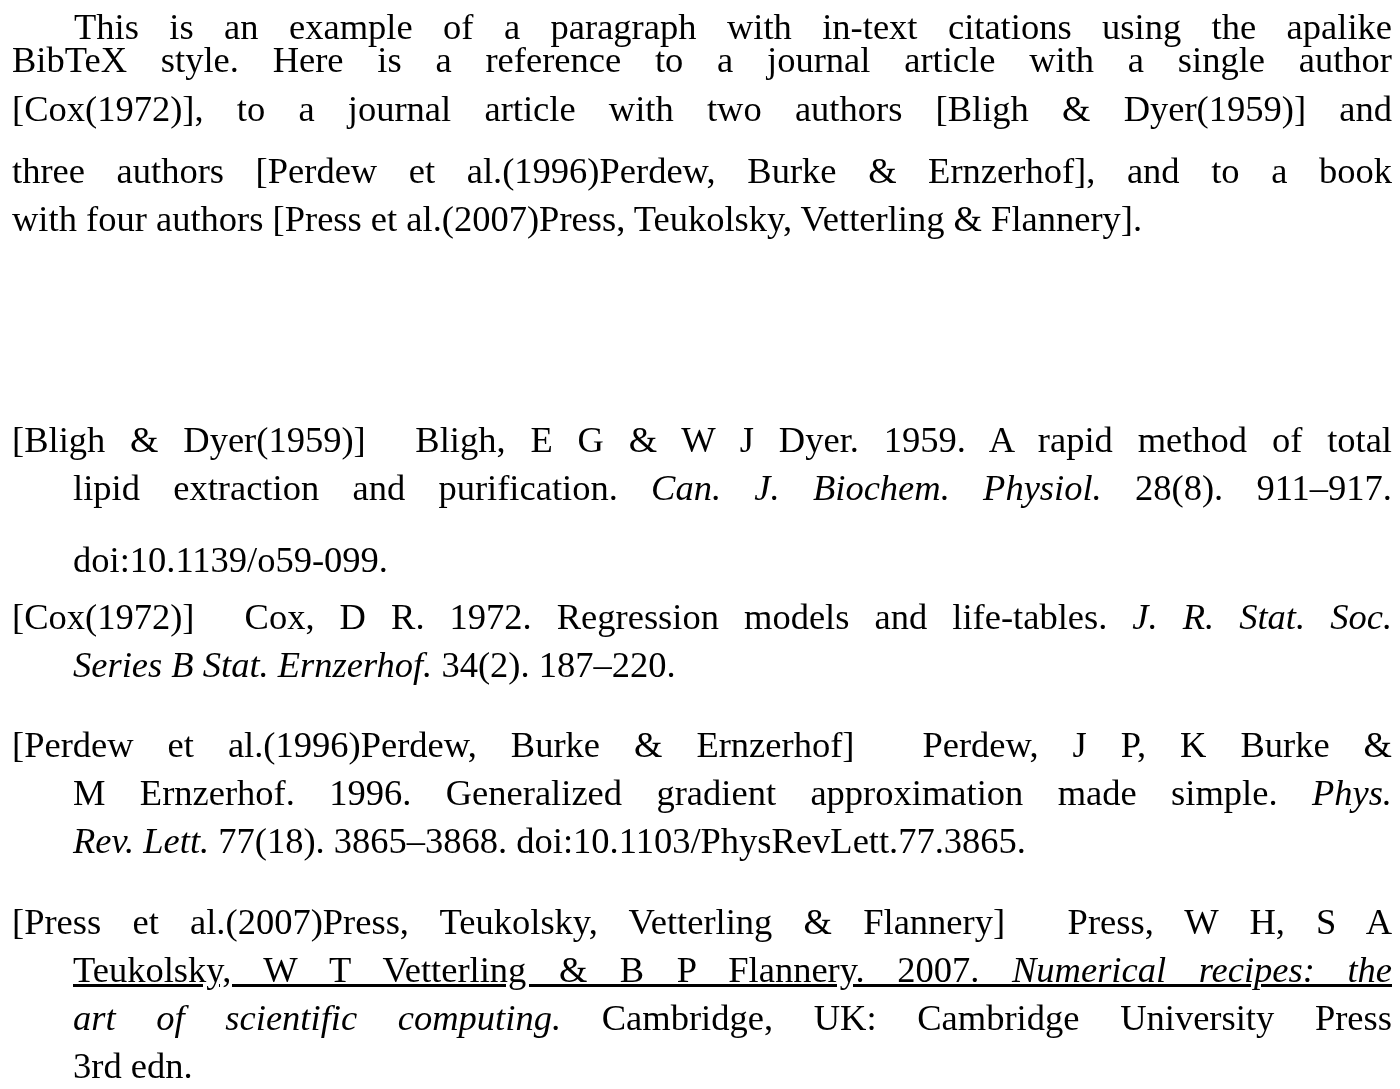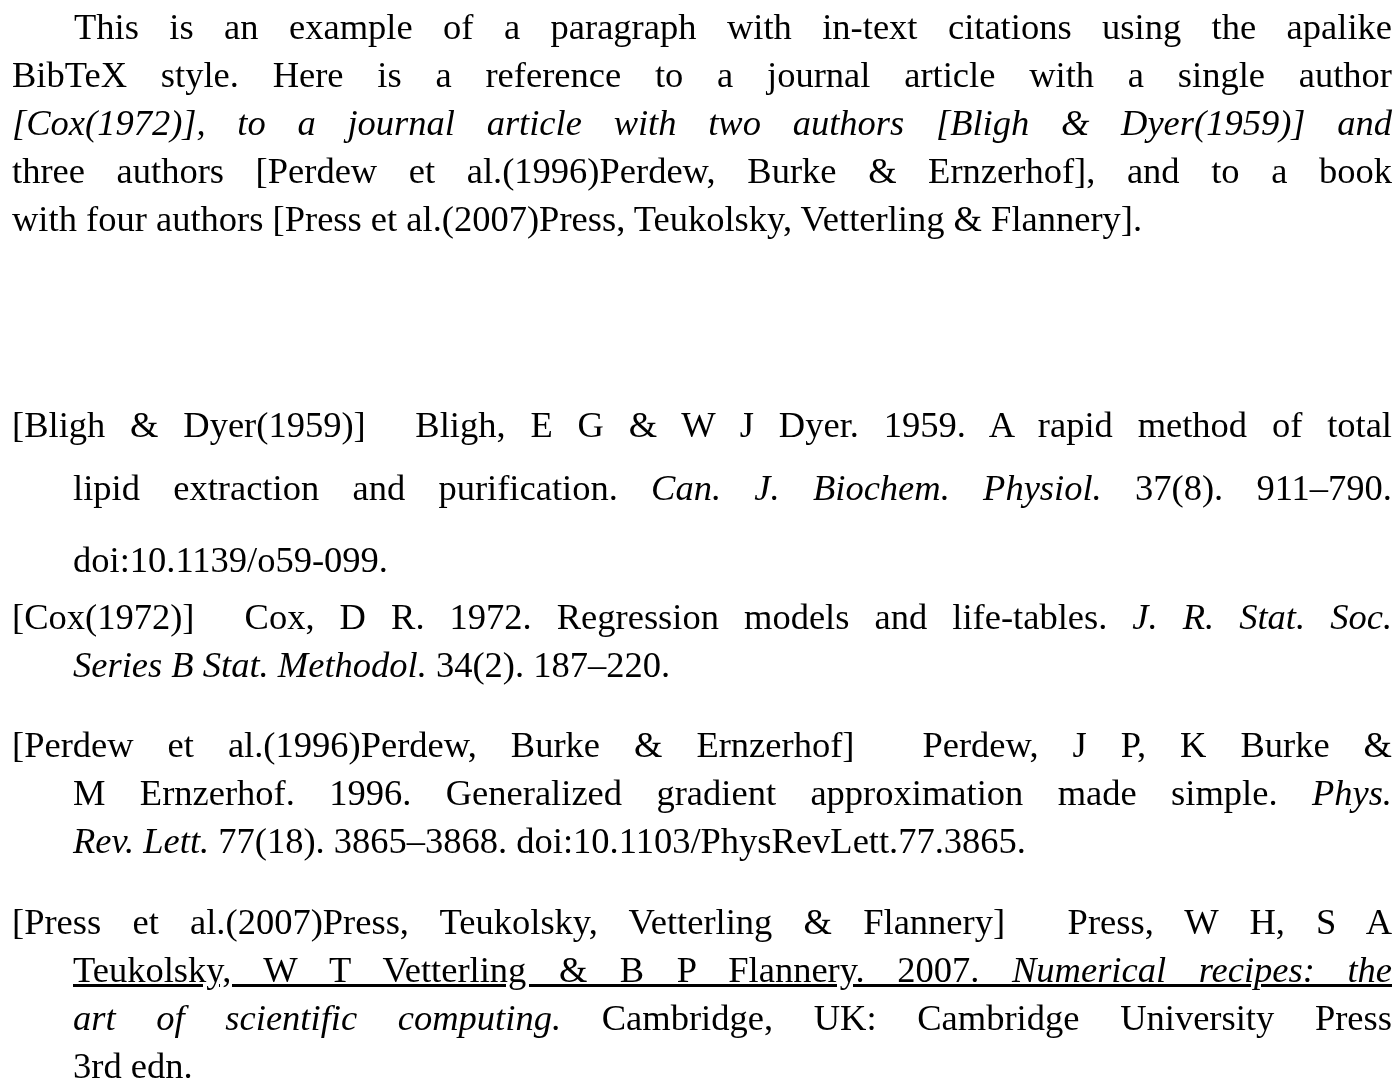--- a/index.html
+++ b/index.html
@@ -24,41 +24,41 @@
   .line.hang { left: 61px; width: 1319px; }
   .it { font-style: italic; margin-top: 32px; }
 </style>
 </head>
 <body>
 
 <div class="page">
 
   <div>
     <div class="line indent-first" style="top:3px;">This is an example of a paragraph with in-text citations using the apalike</div>
-    <div class="line" style="top:51px;font-family:Liberation Serif, serif;">BibTeX style.  Here is a reference to a journal article with a single author</div>
-    <div class="line" style="top:99px;font-style:italic;">[Cox(1972)], to a journal article with two authors [Bligh &amp; Dyer(1959)] and</div>
+    <div class="line" style="top:36px;font-family:Liberation Serif, serif;">BibTeX style.  Here is a reference to a journal article with a single author</div>
+    <div class="line" style="top:85px;">[Cox(1972)], to a journal article with two authors [Bligh &amp; Dyer(1959)] and</div>
     <div class="line" style="top:147px;">three authors [Perdew et al.(1996)Perdew, Burke &amp; Ernzerhof], and to a book</div>
     <div class="line last" style="top:195px;">with four authors [Press et al.(2007)Press, Teukolsky, Vetterling &amp; Flannery].</div>
   </div>
 
   <div>
 
     <div>
-      <div class="line" style="top:401px;">
+      <div class="line" style="top:416px;">
         <span>[Bligh &amp; Dyer(1959)]</span>&nbsp;&nbsp;<span>Bligh, E G &amp; W J Dyer. 1959.  A rapid method of total</span>
       </div>
-      <div class="line hang" style="top:464px;"><span>lipid extraction and purification. </span><span class="it">Can. J. Biochem. Physiol.</span><span> 37(8). 911–790.</span></div>
+      <div class="line hang" style="top:464px;"><span>lipid extraction and purification. </span><span class="it">Can. J. Biochem. Physiol.</span><span> 28(8). 911–917.</span></div>
       <div class="line hang last" style="top:536px;">doi:10.1139/o59-099.</div>
     </div>
 
     <div>
       <div class="line" style="top:593px;">
         <span>[Cox(1972)]</span>&nbsp;&nbsp;<span>Cox, D R. 1972. Regression models and life-tables. </span><span class="it">J. R. Stat. Soc.</span>
       </div>
-      <div class="line hang last" style="top:641px;"><span class="it">Series B Stat. Methodol.</span><span> 34(2). 187–220.</span></div>
+      <div class="line hang last" style="top:641px;"><span class="it">Series B Stat. Ernzerhof.</span><span> 34(2). 187–220.</span></div>
     </div>
 
     <div>
       <div class="line" style="top:721px;">
         <span>[Perdew et al.(1996)Perdew, Burke &amp; Ernzerhof]</span>&nbsp;&nbsp;<span>Perdew,  J  P,  K  Burke  &amp;</span>
       </div>
       <div class="line hang" style="top:769px;"><span>M Ernzerhof. 1996. Generalized gradient approximation made simple. </span><span class="it">Phys.</span></div>
       <div class="line hang last" style="top:817px;font-family:Liberation Serif, serif;"><span class="it">Rev. Lett.</span><span> 77(18). 3865–3868.  doi:10.1103/PhysRevLett.77.3865.</span></div>
     </div>
 

